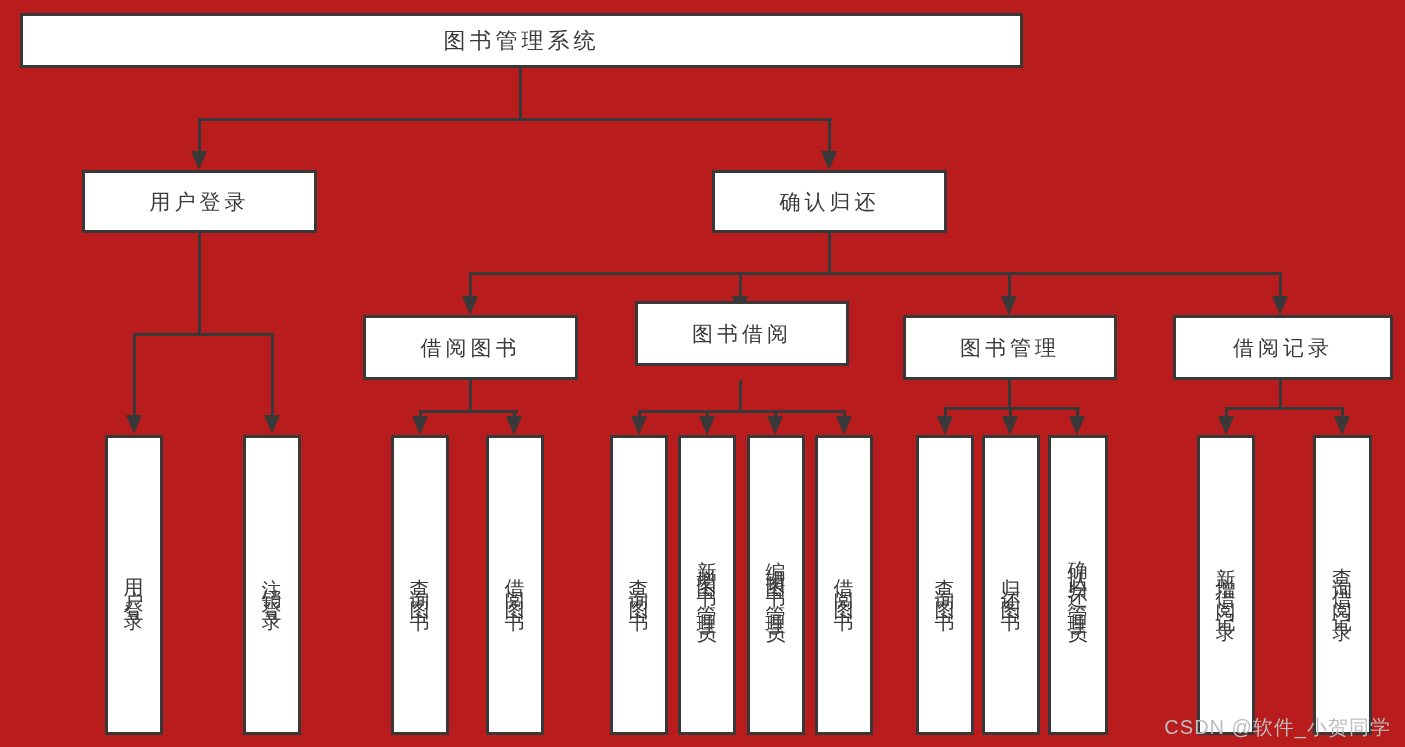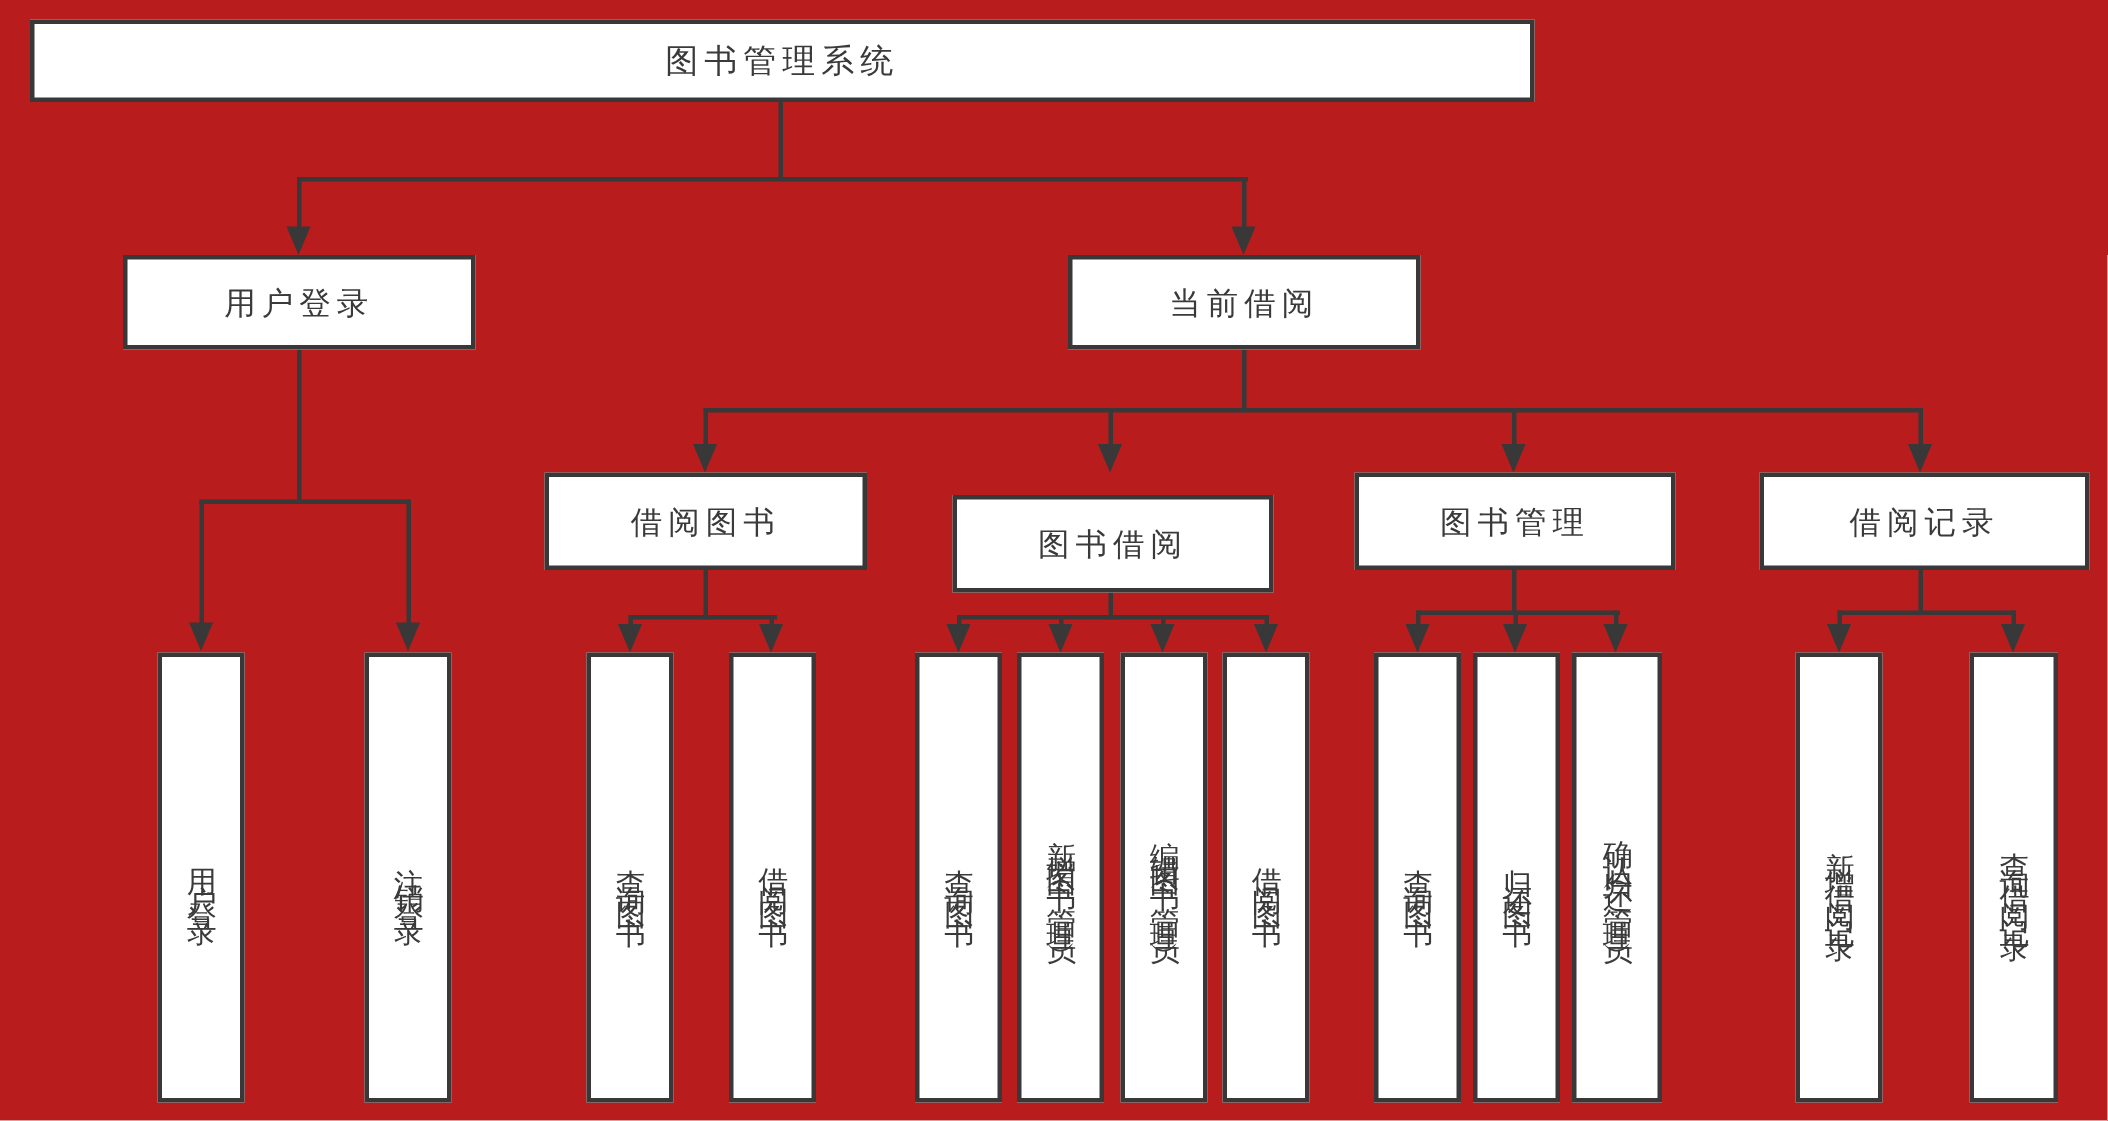--- a/index.html
+++ b/index.html
@@ -94,25 +94,25 @@
   <div class="hline" style="left:1225px;top:407px;width:119px"></div>
   <div class="vline" style="left:1225px;top:407px;height:10px"></div>
   <div class="arrow" style="left:1218px;top:416px"></div>
   <div class="vline" style="left:1341px;top:407px;height:10px"></div>
   <div class="arrow" style="left:1334px;top:416px"></div>
 
   <div class="box root" style="left:20px;top:13px;width:1003px;height:55px">图书管理系统</div>
 
   <div class="box" style="left:82px;top:170px;width:235px;height:63px">用户登录</div>
 
-  <div class="box" style="left:712px;top:170px;width:235px;height:63px">当前借阅</div>
+  <div class="box" style="left:712px;top:170px;width:235px;height:63px">确认归还</div>
 
   <div class="box" style="left:363px;top:315px;width:215px;height:65px">借阅图书</div>
 
-  <div class="box" style="left:635px;top:330px;width:214px;height:65px">图书借阅</div>
+  <div class="box" style="left:635px;top:301px;width:214px;height:65px">图书借阅</div>
 
   <div class="box" style="left:903px;top:315px;width:214px;height:65px">图书管理</div>
 
   <div class="box" style="left:1173px;top:315px;width:220px;height:65px">借阅记录</div>
 
   <div class="leaf" style="left:105px">用户登录</div>
 
   <div class="leaf" style="left:243px">注销登录</div>
 
   <div class="leaf" style="left:391px">查询图书</div>
@@ -130,14 +130,15 @@
   <div class="leaf" style="left:916px">查询图书</div>
 
   <div class="leaf" style="left:982px">归还图书</div>
 
   <div class="leaf tight" style="left:1048px;width:60px">确认归还（管理员）</div>
 
   <div class="leaf" style="left:1197px">新增借阅记录</div>
 
   <div class="leaf" style="left:1313px;width:59px">查询借阅记录</div>
 
+  <div class="watermark">CSDN @软件_小贺同学</div>
 
 </div>
 
 </body></html>

